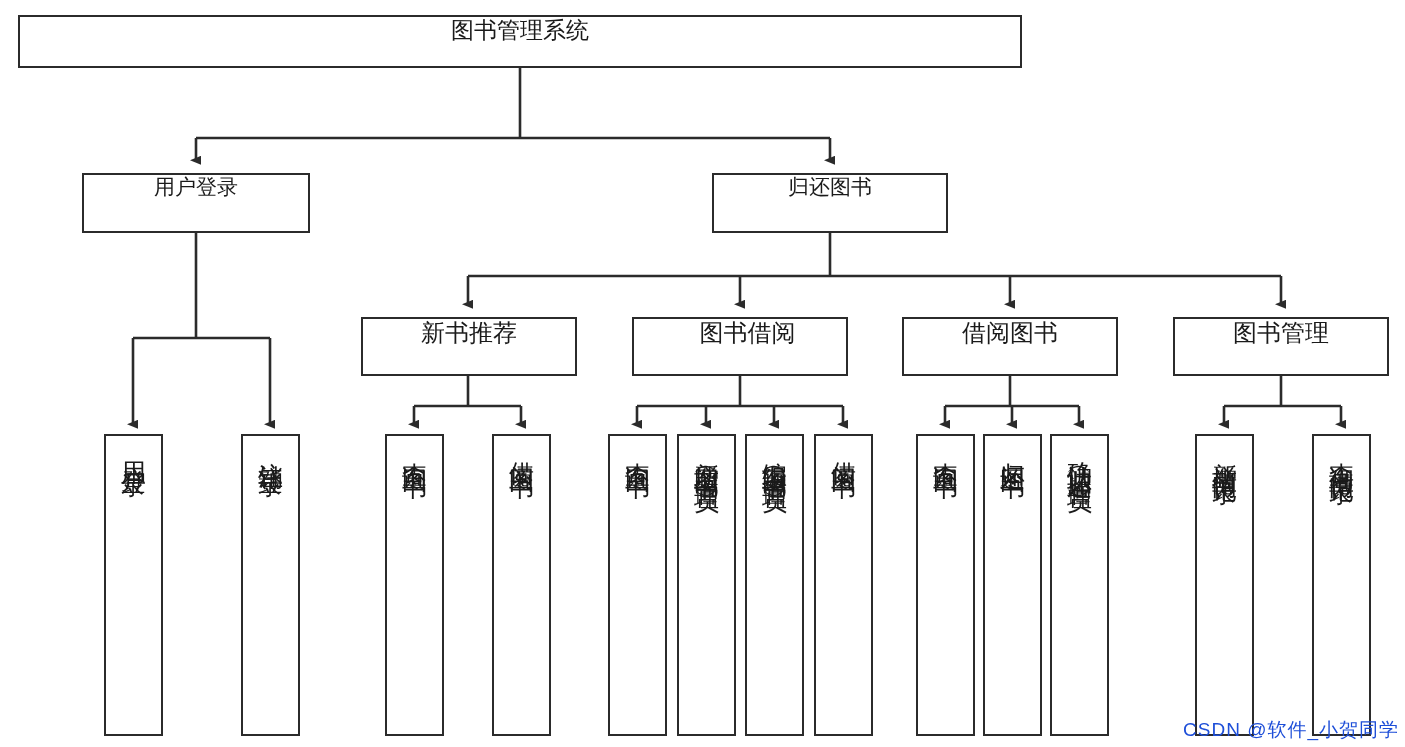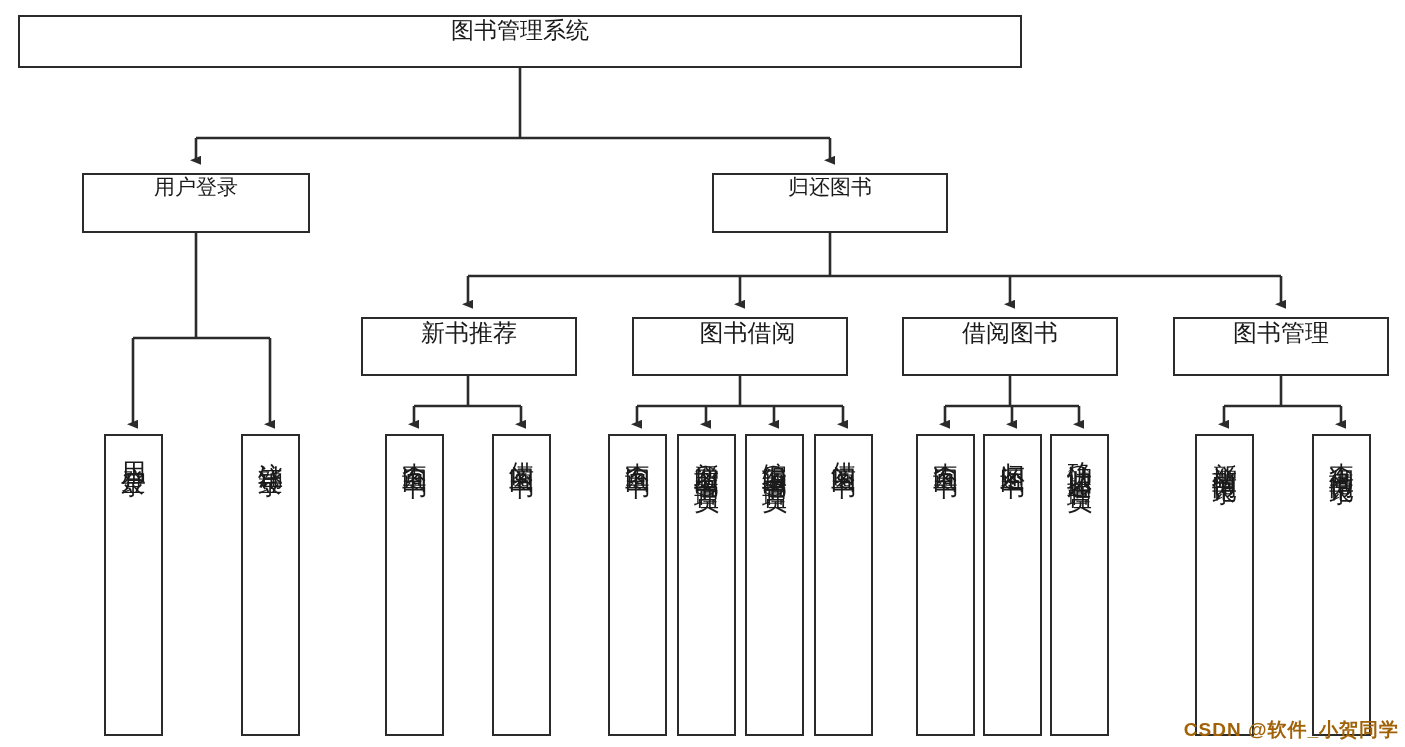--- a/index.html
+++ b/index.html
@@ -46,26 +46,25 @@
     letter-spacing:4px;
     line-height:1.0;
     white-space:nowrap;
     height:auto;
   }
 
   .watermark{
     position:absolute;
     right:6px;bottom:4px;
     font-size:19px;
-    color:#a16207;
+    color:#1d4ed8;
     letter-spacing:1px;
     z-index:5;
     user-select:none;
     white-space:nowrap;
-    font-weight:bold;
   }
 </style>
 </head>
 <body>
 
 <div id="canvas">
 
   <svg id="wires" viewBox="0 0 1405 747" xmlns="http://www.w3.org/2000/svg">
     <defs>
       <marker id="arrow" markerWidth="11" markerHeight="11" refX="4.2" refY="5" orient="auto" markerUnits="userSpaceOnUse">

